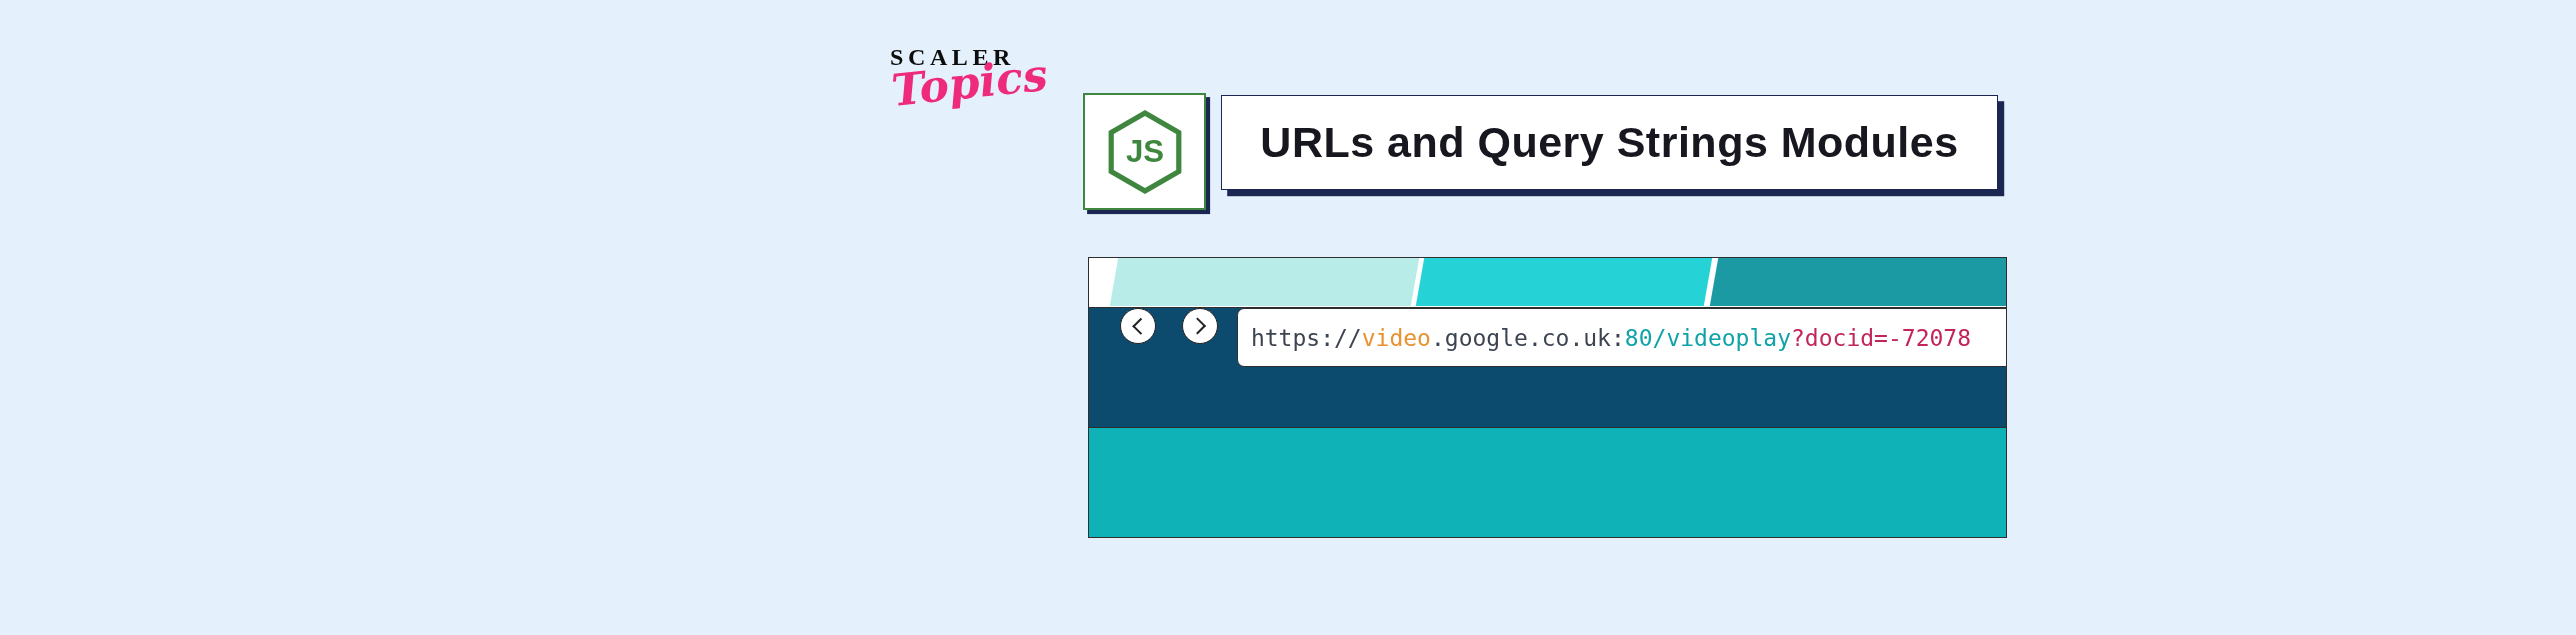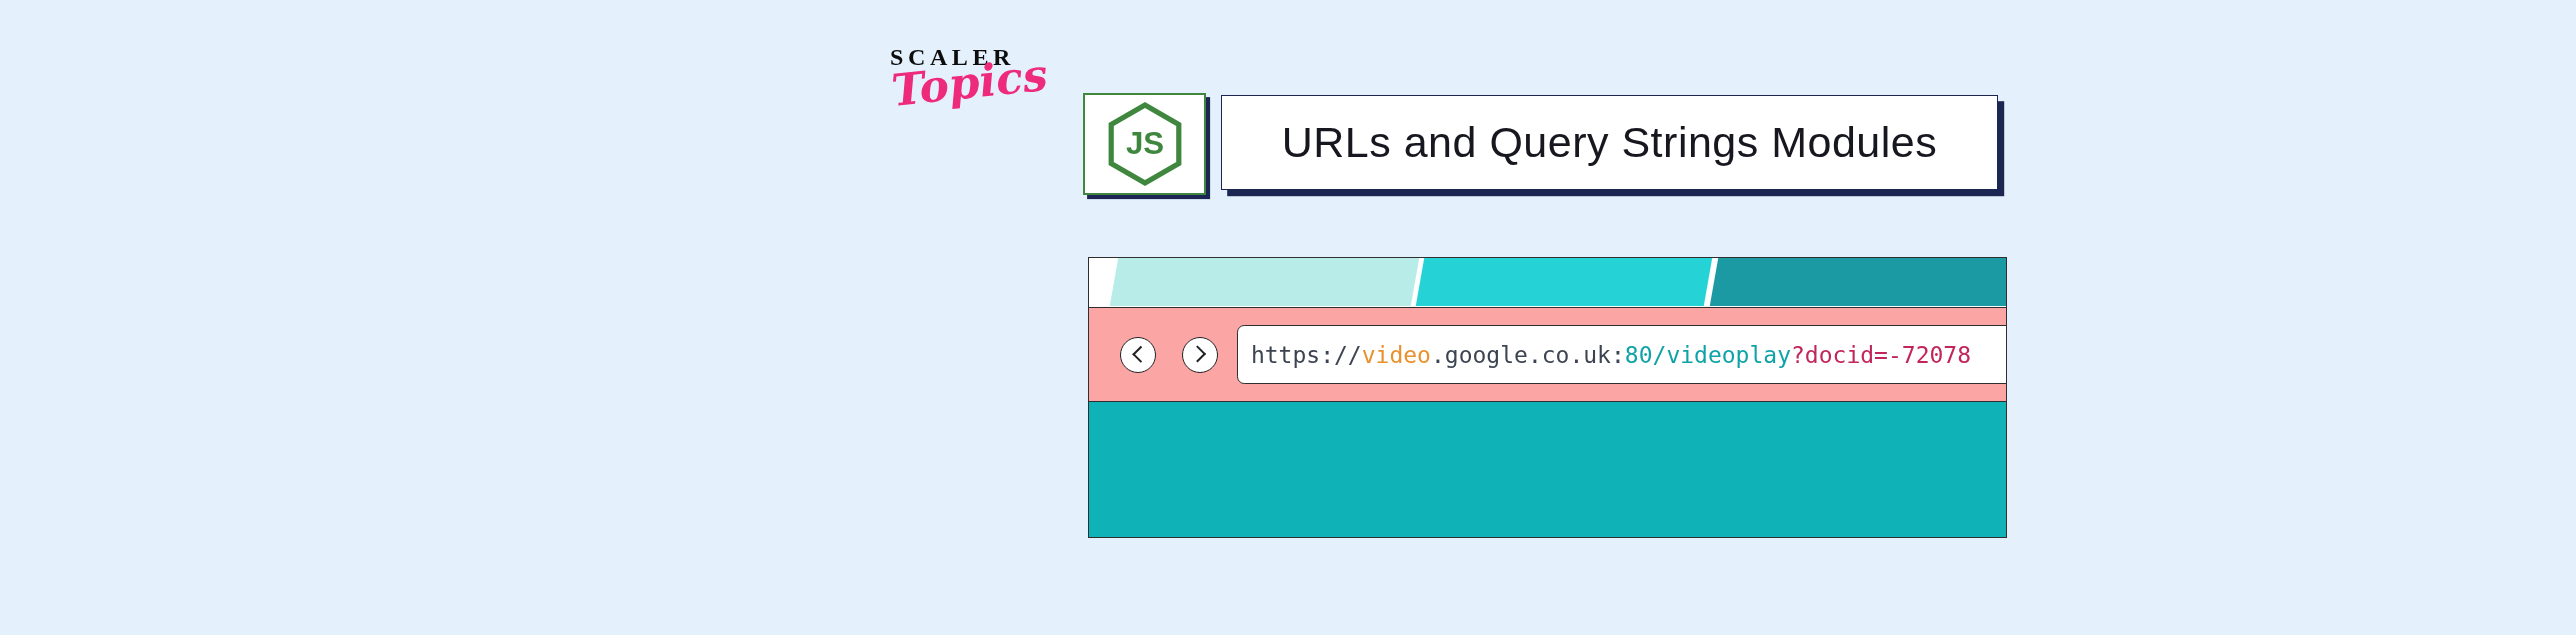--- a/index.html
+++ b/index.html
@@ -17,54 +17,54 @@
   }
   .brand-secondary {
     font-family:"DejaVu Serif", serif; font-style:italic; font-weight:bold;
     font-size:44px; line-height:1; color:var(--brand-pink,#ee2a7b);
     transform:rotate(-6deg); transform-origin:left center;
     margin-top:-2.1px; margin-left:2.1px;
   }
 
   
   .node-badge {
-    position:absolute; left:1083px; top:93px; width:123px; height:102px;
+    position:absolute; left:1083px; top:93px; width:123px; height:117px;
     background:#fff; border:2.1px solid #3f873f; box-sizing:border-box;
     box-shadow:4.1px 4.1px 0 var(--accent,#1b2653);
     display:flex; align-items:center; justify-content:center;
   }
 
   
   .title-card {
     position:absolute; left:1221px; top:95px; width:777px; height:95px;
     background:#fff; border:1.5px solid var(--accent,#1b2653); box-sizing:border-box;
     box-shadow:6.2px 6.2px 0 var(--accent,#1b2653);
     display:flex; align-items:center; justify-content:center;
   }
-  .title-text { font-size:43px; font-weight:400; color:#17171f; letter-spacing:0.5px; }
+  .title-text { font-size:43px; font-weight:700; color:#17171f; letter-spacing:0.5px; }
 
   
   .browser {
     position:absolute; left:1088px; top:257px; width:919px; height:281px;
     border:1.5px solid #2e2e2e; background:#fff; box-sizing:border-box;
     display:flex; flex-direction:column; overflow:hidden;
   }
   .tab-strip {
     flex:none; height:50px; background:#fff; position:relative;
     border-bottom:1.5px solid #2e2e2e; box-sizing:border-box; overflow:hidden;
   }
   .tab { position:absolute; top:0; height:48px; transform:skewX(-10deg); }
   .tab-1 { left:25px;   width:301px; background:var(--tab1,#b8ece9); }
   .tab-2 { left:331px;  width:288px; background:var(--tab2,#25d3d6); }
   .tab-3 { left:625px; width:361px; background:var(--tab3,#1b9aa3); }
 
   .nav-bar {
-    flex:none; height:94px; background:#fca5a5;
+    flex:none; height:120px; background:#0c4a6e;
     border-bottom:1.5px solid #2e2e2e; box-sizing:border-box;
-    display:flex; align-items:center; padding-left:31px;
+    display:flex; padding-left:31px;
   }
   .nav-btn {
     flex:none; width:36px; height:36px; border-radius:50%;
     background:#fff; border:1.5px solid #222; box-sizing:border-box;
     display:flex; align-items:center; justify-content:center; padding:0; cursor:pointer;
   }
   .nav-btn + .nav-btn { margin-left:26px; }
   .chev { width:10.3px; height:10.3px; border-top:2.6px solid #222; border-right:2.6px solid #222; }
   .chev-left  { transform:translateX(2.6px) rotate(-135deg); }
   .chev-right { transform:translateX(-2.6px) rotate(45deg); }

